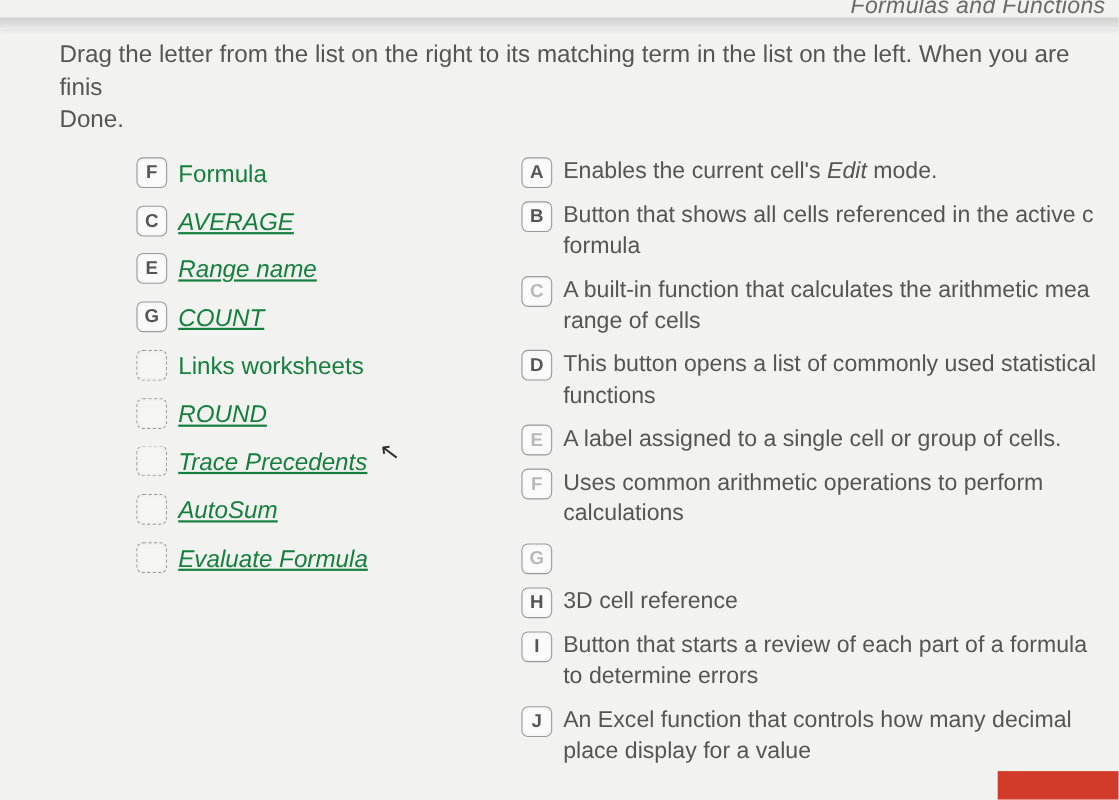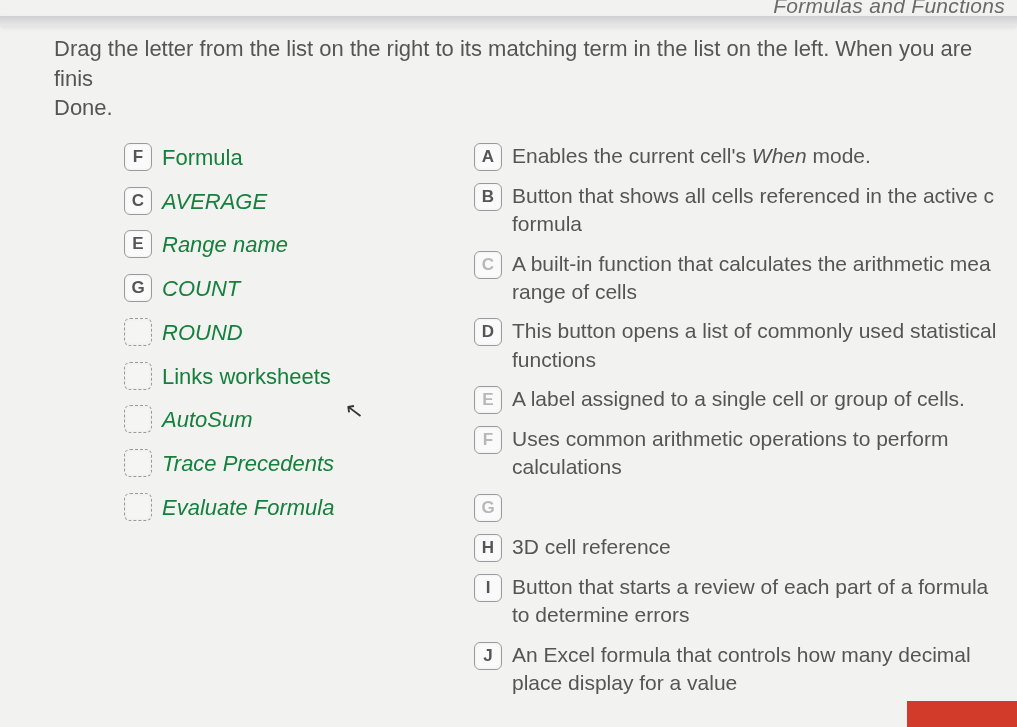--- a/index.html
+++ b/index.html
@@ -79,21 +79,21 @@
     color: transparent;
     background: #f5f5f3;
   }
   .tile.faded { color: #b8b8b8; }
   .term {
     font-size: 22px;
     color: #15803d;
     line-height: 1.35;
     padding-top: 2px;
   }
-  .term.italic { font-style: italic; }
+  .term.italic { font-style: italic; text-decoration: underline; }
   .desc {
     font-size: 21px;
     color: #555;
     line-height: 1.35;
     padding-top: 1px;
   }
   .desc .ital { font-style: italic; }
   .cursor {
     position: absolute;
     left: 345px;
@@ -137,43 +137,43 @@
         <div class="row">
           <div class="tile">E</div>
           <div class="term italic">Range name</div>
         </div>
         <div class="row">
           <div class="tile">G</div>
           <div class="term italic">COUNT</div>
         </div>
         <div class="row">
           <div class="tile empty"></div>
+          <div class="term">Links worksheets</div>
+        </div>
+        <div class="row">
+          <div class="tile empty"></div>
           <div class="term italic">ROUND</div>
         </div>
         <div class="row">
           <div class="tile empty"></div>
-          <div class="term">Links worksheets</div>
+          <div class="term italic">Trace Precedents</div>
         </div>
         <div class="row">
           <div class="tile empty"></div>
           <div class="term italic">AutoSum</div>
-        </div>
-        <div class="row">
-          <div class="tile empty"></div>
-          <div class="term italic">Trace Precedents</div>
         </div>
         <div class="row">
           <div class="tile empty"></div>
           <div class="term italic">Evaluate Formula</div>
         </div>
       </div>
     <div class="col-right" id="col-right">
         <div class="row">
           <div class="tile">A</div>
-          <div class="desc">Enables the current cell's <span class="ital">When</span> mode.</div>
+          <div class="desc">Enables the current cell's <span class="ital">Edit</span> mode.</div>
         </div>
         <div class="row">
           <div class="tile">B</div>
           <div class="desc">Button that shows all cells referenced in the active c formula</div>
         </div>
         <div class="row">
           <div class="tile faded">C</div>
           <div class="desc">A built-in function that calculates the arithmetic mea range of cells</div>
         </div>
         <div class="row">
@@ -194,20 +194,20 @@
         <div class="row">
           <div class="tile">H</div>
           <div class="desc">3D cell reference</div>
         </div>
         <div class="row">
           <div class="tile">I</div>
           <div class="desc">Button that starts a review of each part of a formula to determine errors</div>
         </div>
         <div class="row">
           <div class="tile">J</div>
-          <div class="desc">An Excel formula that controls how many decimal place display for a value</div>
+          <div class="desc">An Excel function that controls how many decimal place display for a value</div>
         </div>
       </div>
   </div>
 </div>
 
 <div class="cursor">↖</div>
 <div class="red-bar"></div>
 
 </body></html>

